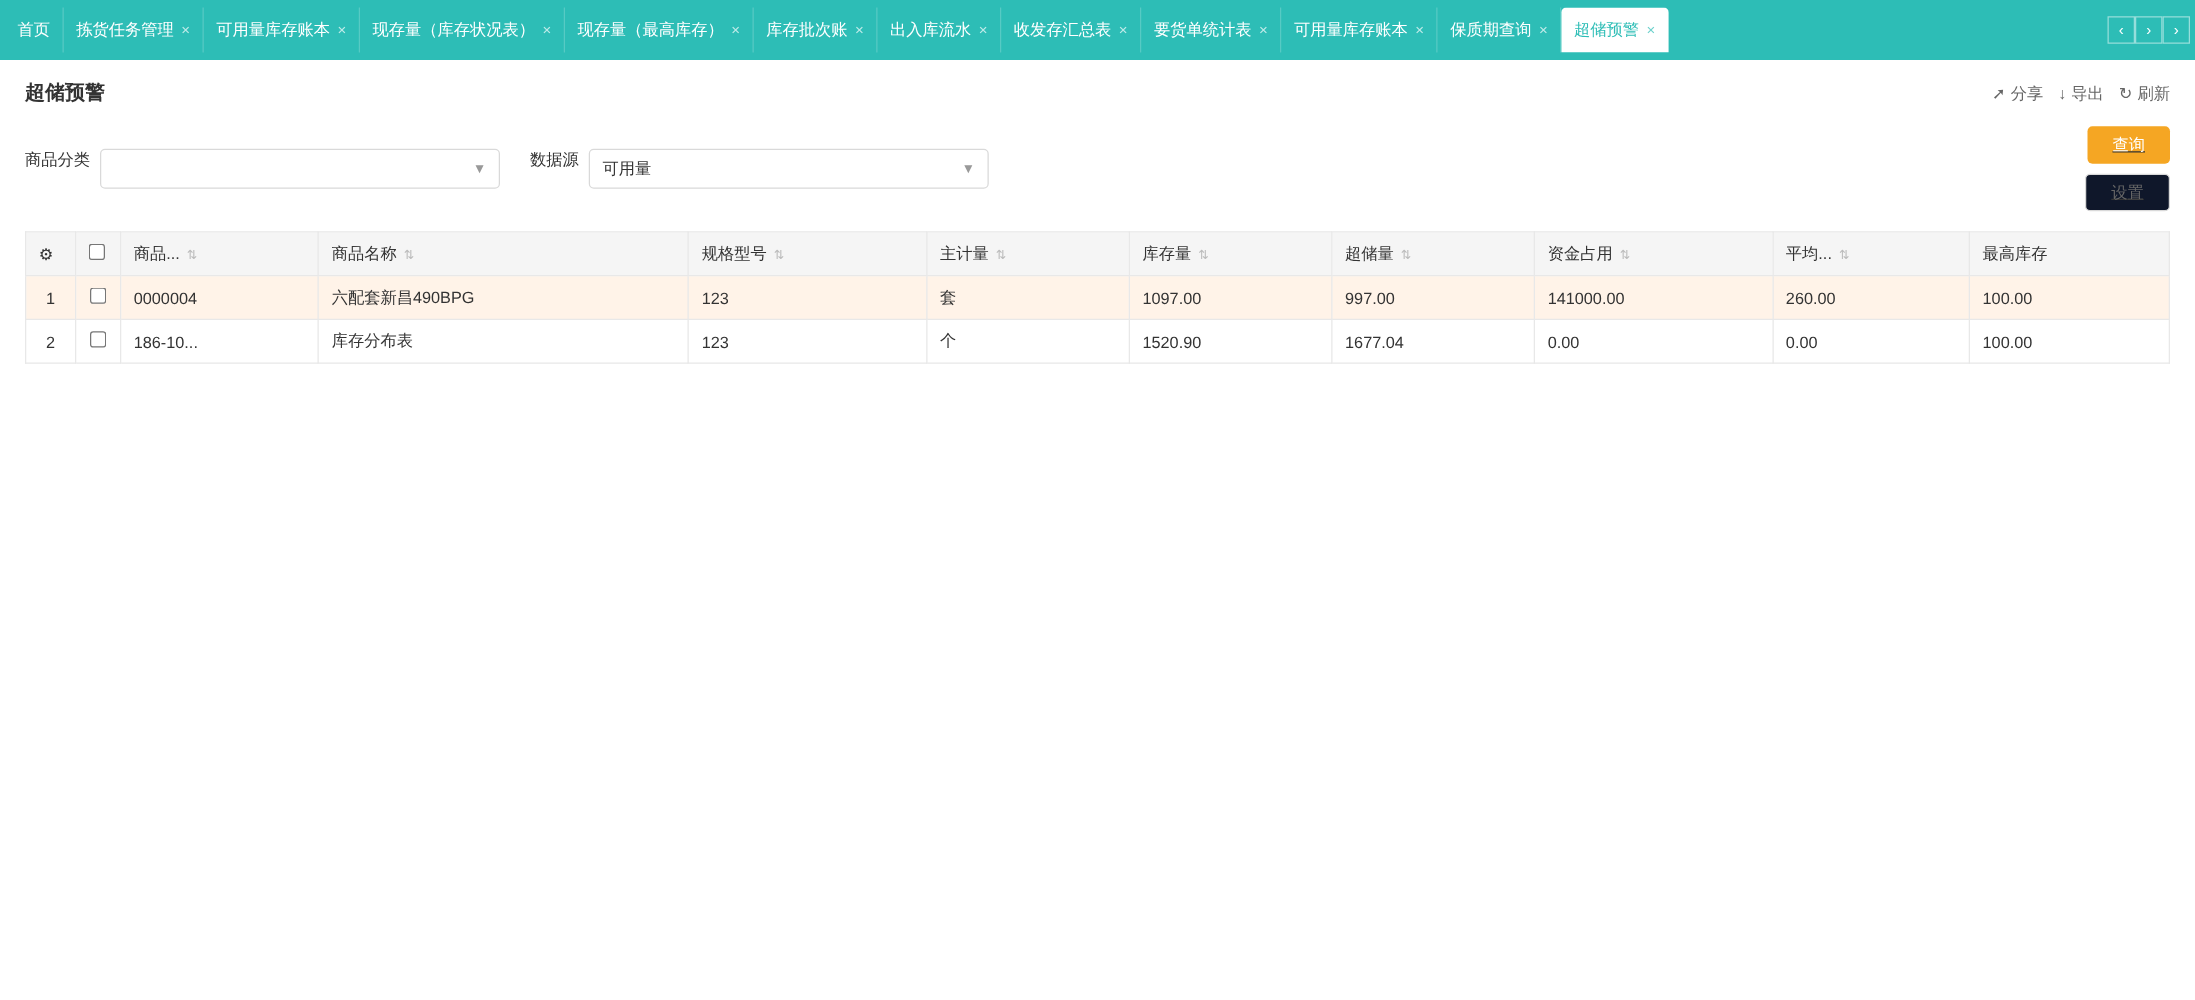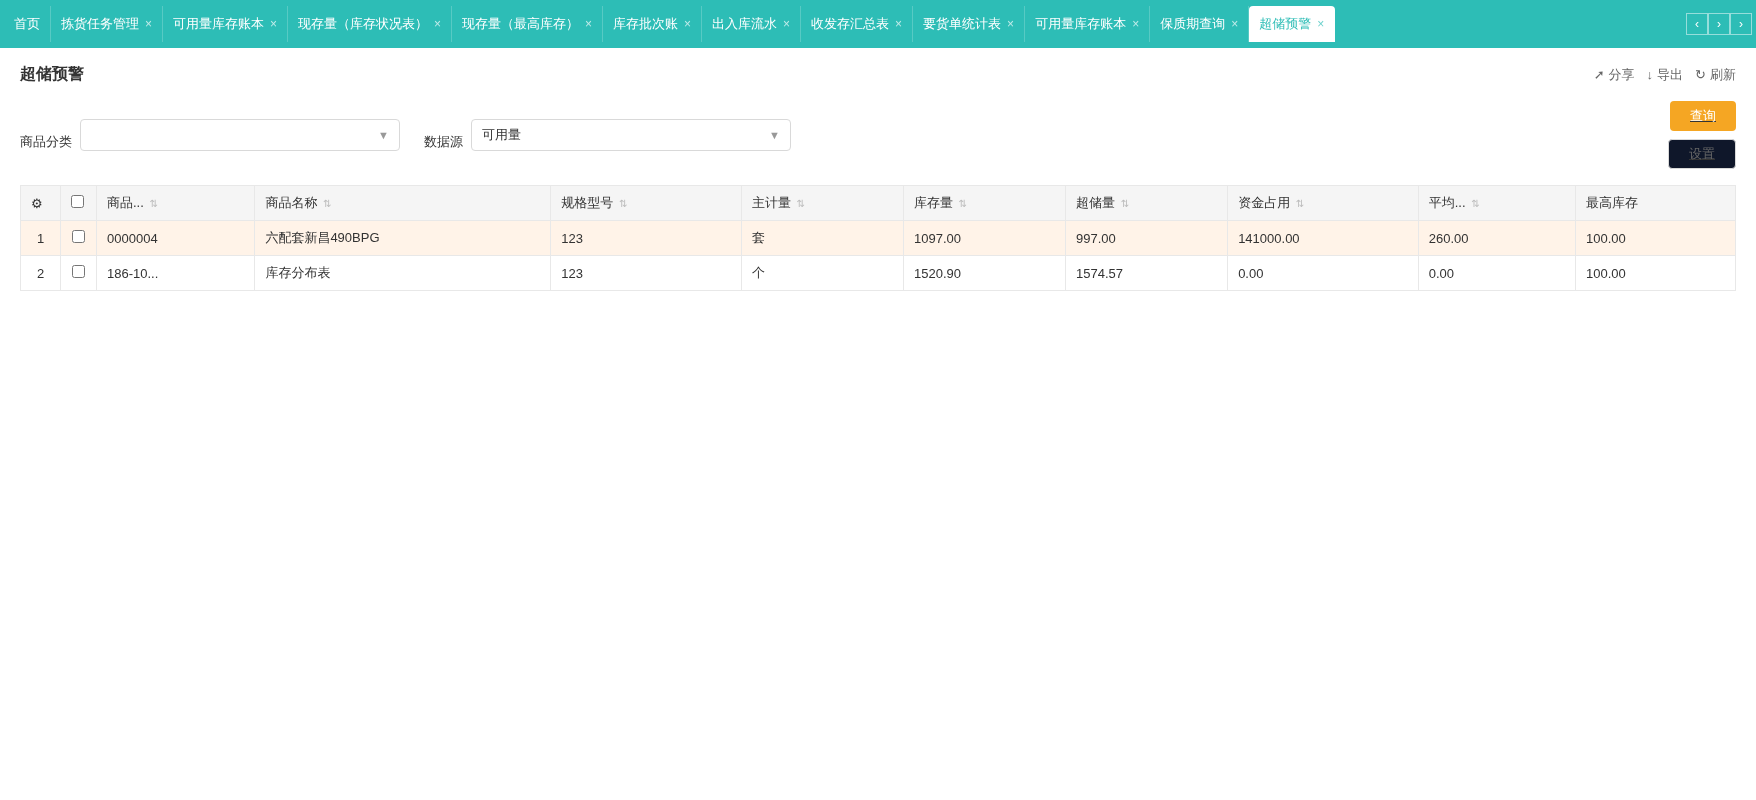--- a/index.html
+++ b/index.html
@@ -72,21 +72,21 @@
       align-items: center;
       gap: 4px;
       color: #666;
       cursor: pointer;
       font-size: 13px;
       background: none;
       border: none;
     }
     .filter-item {
       display: flex;
-      align-items: flex-end;
+      align-items: flex-start;
       gap: 8px;
     }
     .filter-label { color: #333; font-size: 13px; white-space: nowrap; }
     .filter-select {
       display: flex;
       align-items: center;
       border: 1px solid #d9d9d9;
       border-radius: 4px;
       padding: 4px 10px;
       width: 320px;
@@ -344,21 +344,21 @@
         <tr>
       <td class="checkbox-cell">2</td>
       <td class="checkbox-cell">
         <input type="checkbox" style="">
       </td>
       <td>186-10...</td>
       <td>库存分布表</td>
       <td>123</td>
       <td>个</td>
       <td>1520.90</td>
-      <td>1574.57</td>
+      <td>1677.04</td>
       <td>0.00</td>
       <td>0.00</td>
       <td>100.00</td>
     </tr>
       </tbody>
   </table>
 
 </div>
 
 </body></html>

